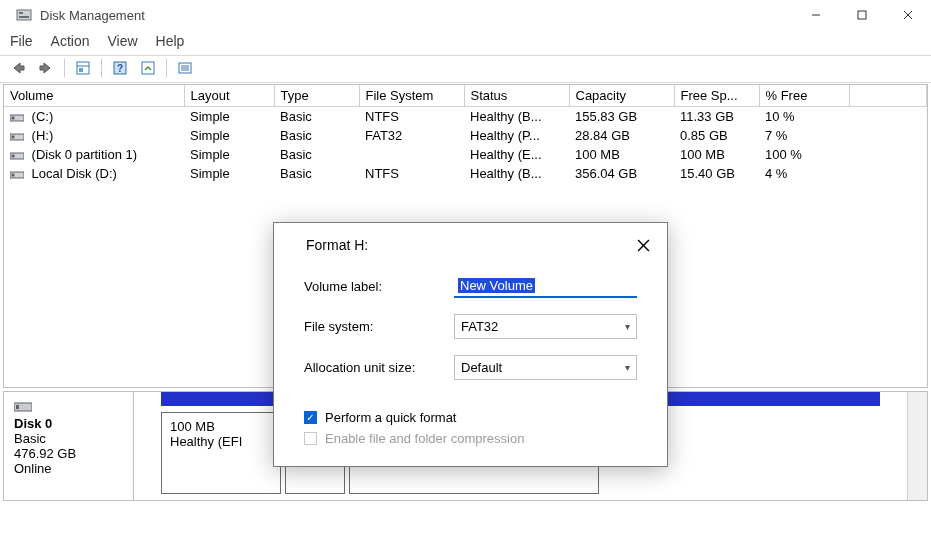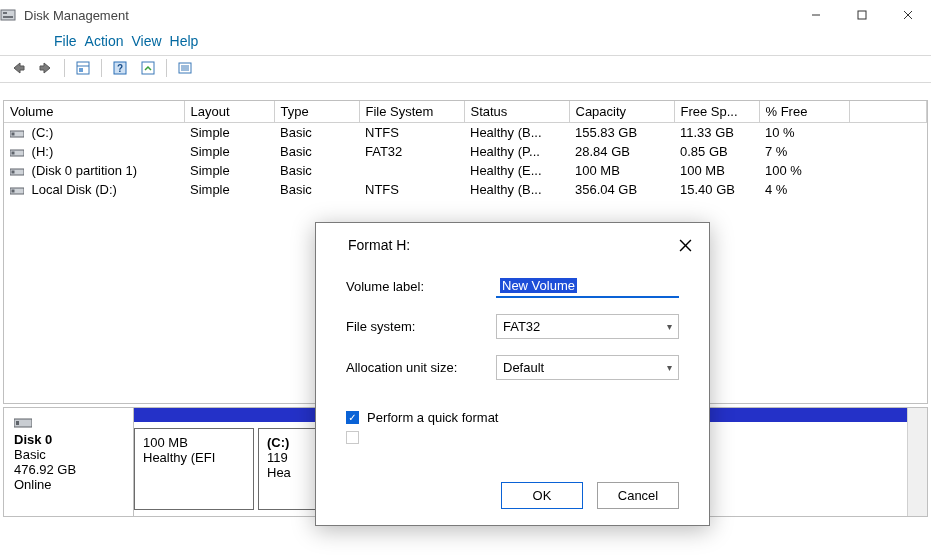--- a/index.html
+++ b/index.html
@@ -1,48 +1,48 @@
 <!DOCTYPE html>
 <html><head>
 <meta charset="utf-8">
 <style>
   * { box-sizing: border-box; font-family: "Segoe UI", Tahoma, sans-serif; }
   body { margin:0; background:#fff; color:#000; font-size:13px; width:931px; height:557px; overflow:hidden; position:relative; }
-  .titlebar { display:flex; align-items:center; height:30px; padding:0 0 0 0; font-size:13px; color:#444; }
+  .titlebar { display:flex; align-items:center; height:30px; padding:0 0 0 16px; font-size:13px; color:#444; }
   .titlebar .app-icon { width:16px; height:16px; margin-right:8px; display:flex; align-items:center; justify-content:center; }
   .titlebar .app-icon svg { width:16px; height:16px; }
   .titlebar .title { flex:1; }
   .win-buttons { display:flex; }
   .win-btn { width:46px; height:30px; display:flex; align-items:center; justify-content:center; color:#555; }
   .win-btn svg { width:10px; height:10px; }
-  .menubar { display:flex; gap:8px; padding:3px 10px 6px 10px; font-size:14px; color:#0369a1;margin-left:44px; }
+  .menubar { display:flex; gap:18px; padding:3px 10px 6px 10px; font-size:14px; color:#404040; }
   .menubar span { cursor:default; }
   .toolbar { display:flex; align-items:center; gap:4px; padding:2px 6px 4px 6px; border-top:1px solid #d9d9d9; border-bottom:1px solid #d9d9d9; height:28px; }
   .tool-sep { width:1px; height:18px; background:#ccc; margin:0 2px; }
   .tool-btn { width:24px; height:22px; display:flex; align-items:center; justify-content:center; border:1px solid transparent; }
   .tool-btn svg { width:16px; height:16px; }
-  .grid-wrap { border:1px solid #bfbfbf; margin:17px 3px 0 3px; }
+  .grid-wrap { border:1px solid #bfbfbf; margin:1px 3px 0 3px; }
   table.grid { width:100%; border-collapse:collapse; table-layout:fixed; }
   table.grid th { text-align:left; font-weight:400; background:#fff; border-right:1px solid #d0d0d0; border-bottom:1px solid #d0d0d0; padding:3px 6px; font-size:13px; white-space:nowrap; overflow:hidden; text-overflow:ellipsis; }
   table.grid td { padding:2px 6px; font-size:13px; white-space:nowrap; overflow:hidden; text-overflow:ellipsis; }
   .vol-icon { display:inline-block; width:14px; height:10px; margin-right:4px; vertical-align:middle; }
   .vol-icon svg { width:14px; height:10px; display:block; }
   .grid-body { height:280px; overflow:hidden; }
-  .lower-pane { border:1px solid #bfbfbf; margin:3px; display:flex; height:110px; position:relative; }
+  .lower-pane { border:1px solid #bfbfbf; margin:3px; display:flex; height:110px; position:relative;gap:27px; }
   .disk-label { width:130px; padding:8px 10px; border-right:1px solid #bfbfbf; display:flex; flex-direction:column; justify-content:flex-start; }
   .disk-label .disk-icon { width:18px; height:14px; margin-bottom:2px; }
   .disk-label .name { font-weight:700; }
   .part-row { flex:1; display:flex; flex-direction:column; }
   .part-header { height:14px; background:#2431c8; }
   .parts { flex:1; display:flex; }
   .part { border:1px solid #6b6b6b; margin:6px 4px 6px 0; padding:6px 8px; font-size:13px; overflow:hidden; }
   .part .plabel { font-weight:700; }
   .scroll-col { width:20px; background:#f0f0f0; border-left:1px solid #d0d0d0; }
   
-  .dialog { position:absolute; left:273px; top:222px; width:395px; background:#fff; border:1px solid #7a7a7a; box-shadow:0 4px 22px rgba(0,0,0,.28); z-index:50;margin-left:42px; }
+  .dialog { position:absolute; left:273px; top:222px; width:395px; background:#fff; border:1px solid #7a7a7a; box-shadow:0 4px 22px rgba(0,0,0,.28); z-index:50; }
   .dlg-title { display:flex; align-items:center; padding:10px 12px 18px 32px; font-size:14px; }
   .dlg-title .t { flex:1; }
   .dlg-close { width:24px; height:24px; display:flex; align-items:center; justify-content:center; }
   .dlg-body { padding:0 30px 14px 30px; }
   .row { display:flex; align-items:center; margin-bottom:16px; }
   .row .lab { width:150px; font-size:13px; }
   .row .field { flex:1; }
   .txt-input { width:100%; border:none; border-bottom:2px solid #0a62d6; padding:3px 4px; font-size:13px; outline:none; }
   .sel { width:100%; border:1px solid #bfbfbf; padding:4px 6px; font-size:13px; display:flex; justify-content:space-between; align-items:center; background:#fff; }
   .sel .caret { color:#555; font-size:10px; }
@@ -308,19 +308,16 @@
           </div>
         </div>
     </div>
     <div style="height:8px"></div>
     <div class="chk-row">
       <span class="chk checked">✓</span>
       <span>Perform a quick format</span>
     </div>
     <div class="chk-row disabled">
       <span class="chk"></span>
-    </div>
-  </div>
-  <div class="dlg-buttons">
-    <div class="btn primary">OK</div>
-    <div class="btn">Cancel</div>
+      <span>Enable file and folder compression</span>
+    </div>
   </div>
 </div>
 
 </body></html>

